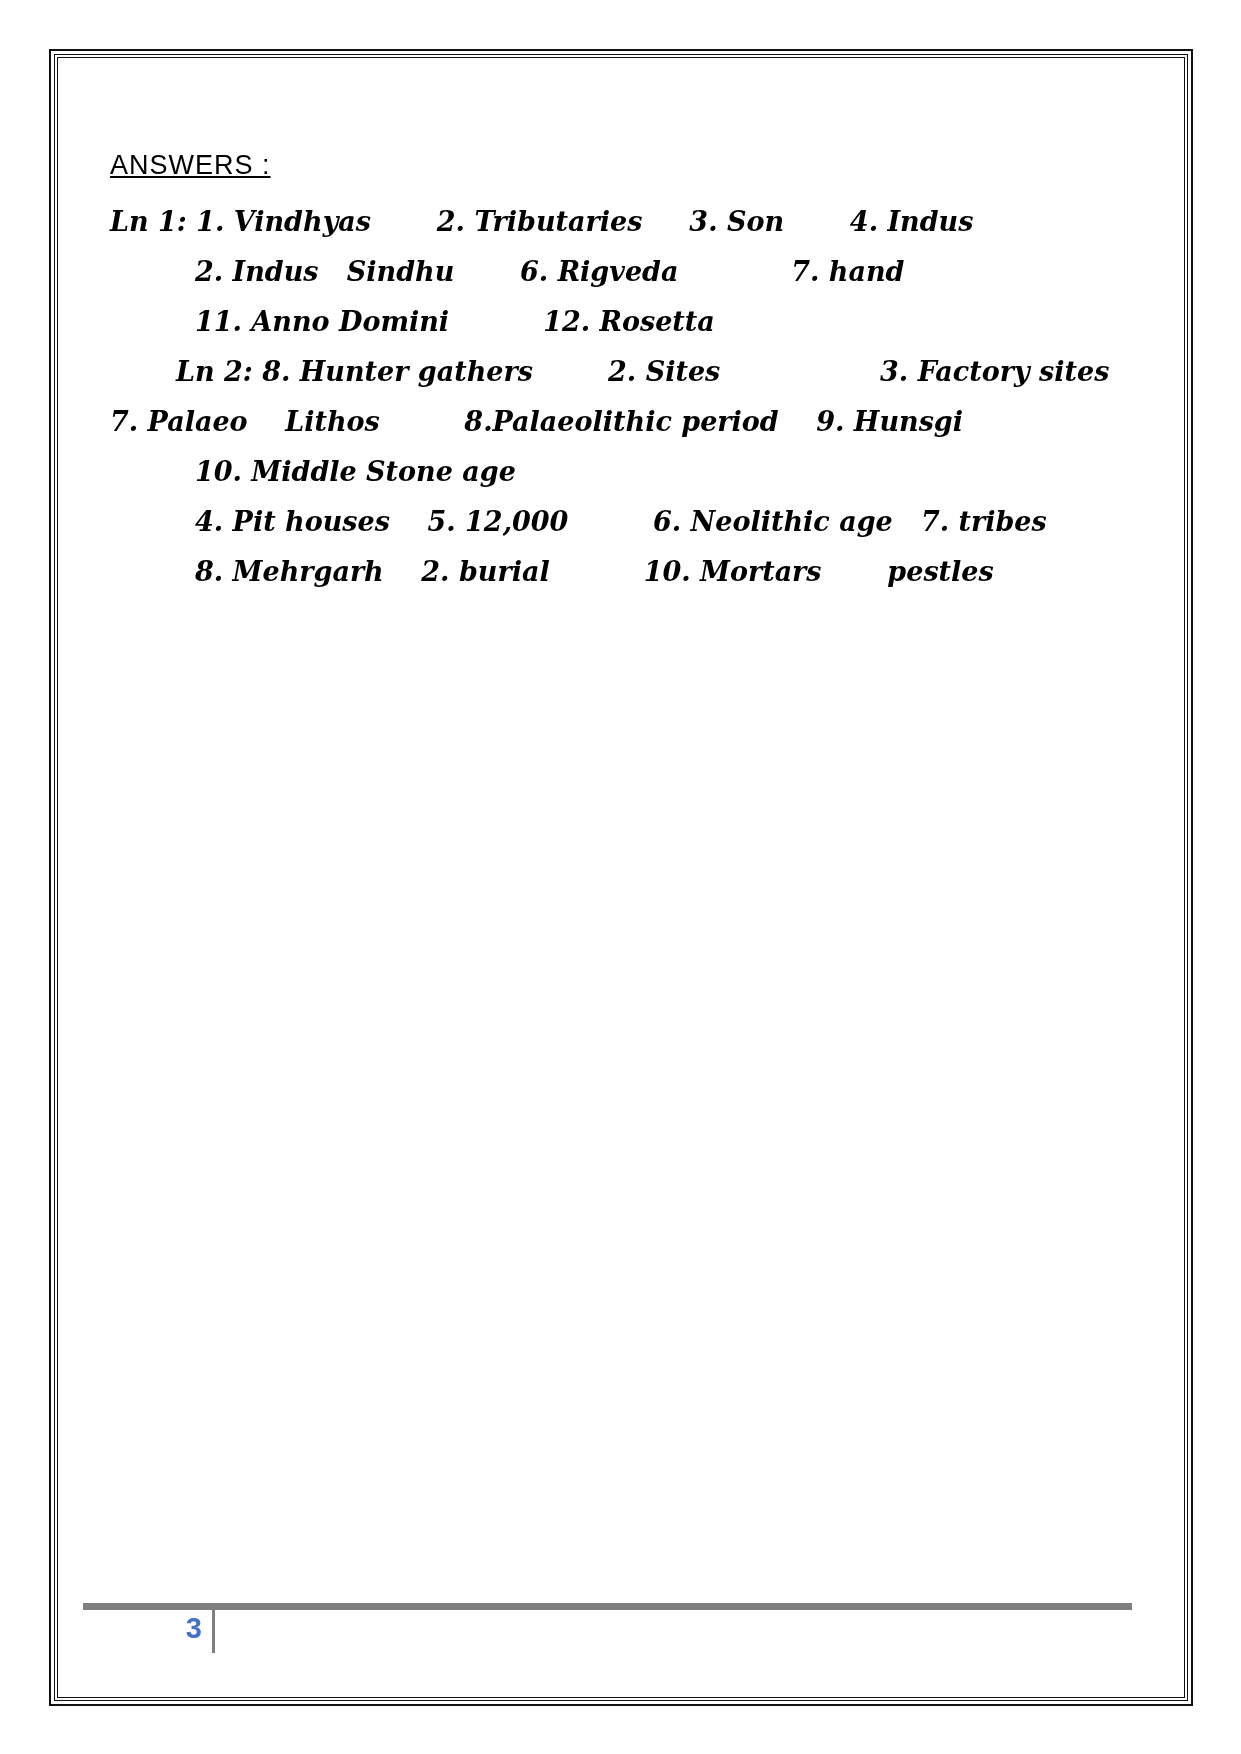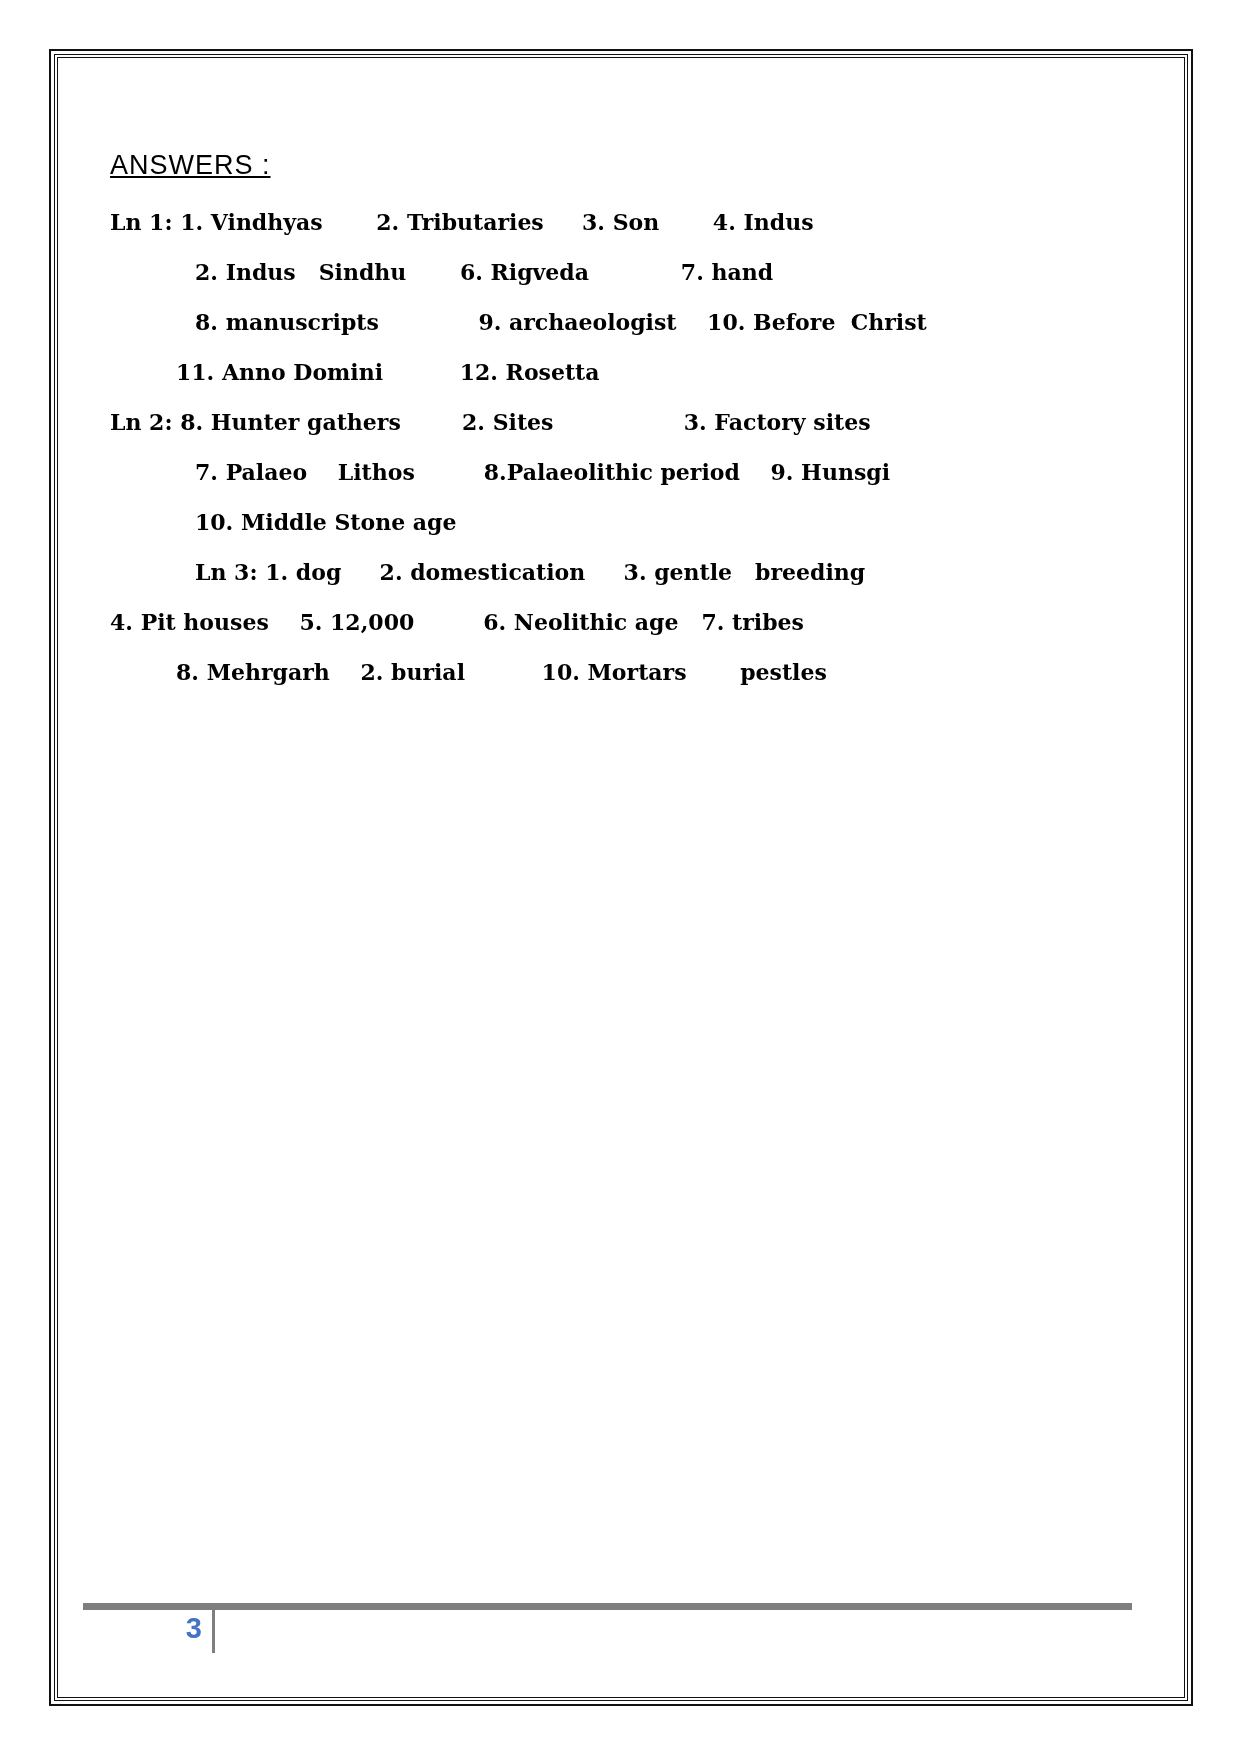--- a/index.html
+++ b/index.html
@@ -52,22 +52,23 @@
   .answer-lines {
     position: absolute;
     left: 110px;
     top: 197px;
     width: 1000px;
   }
   .answer-line {
     height: 50px;
     line-height: 50px;
     font-family: "DejaVu Serif", serif;
+    font-style: italic;
     font-weight: bold;
-    font-size: 22px;
+    font-size: 27px;
     color: #000000;
     white-space: pre;
   }
   
   .answer-line:nth-child(2),
   .answer-line:nth-child(3),
   .answer-line:nth-child(6),
   .answer-line:nth-child(7),
   .answer-line:nth-child(8) { padding-left: 85px; }
   .answer-line:nth-child(4),
@@ -110,26 +111,24 @@
     <div class="frame-mid">
       <div class="frame-inner"></div>
     </div>
   </div>
 
   <div class="heading">ANSWERS :</div>
 
   <div class="answer-lines">
     <div class="answer-line">Ln 1: 1. Vindhyas       2. Tributaries     3. Son       4. Indus</div>
     <div class="answer-line">2. Indus   Sindhu       6. Rigveda            7. hand</div>
-    <div class="answer-line">8. manuscripts             9. archaeologist    10. Before  Christ</div>
     <div class="answer-line">11. Anno Domini          12. Rosetta</div>
     <div class="answer-line">Ln 2: 8. Hunter gathers        2. Sites                 3. Factory sites</div>
     <div class="answer-line">7. Palaeo    Lithos         8.Palaeolithic period    9. Hunsgi</div>
     <div class="answer-line">10. Middle Stone age</div>
-    <div class="answer-line">Ln 3: 1. dog     2. domestication     3. gentle   breeding</div>
     <div class="answer-line">4. Pit houses    5. 12,000         6. Neolithic age   7. tribes</div>
     <div class="answer-line">8. Mehrgarh    2. burial          10. Mortars       pestles</div>
   </div>
 
   <div class="footer-rule"></div>
 
   <div class="page-number">3</div>
 
   <div class="page-number-divider"></div>
 

